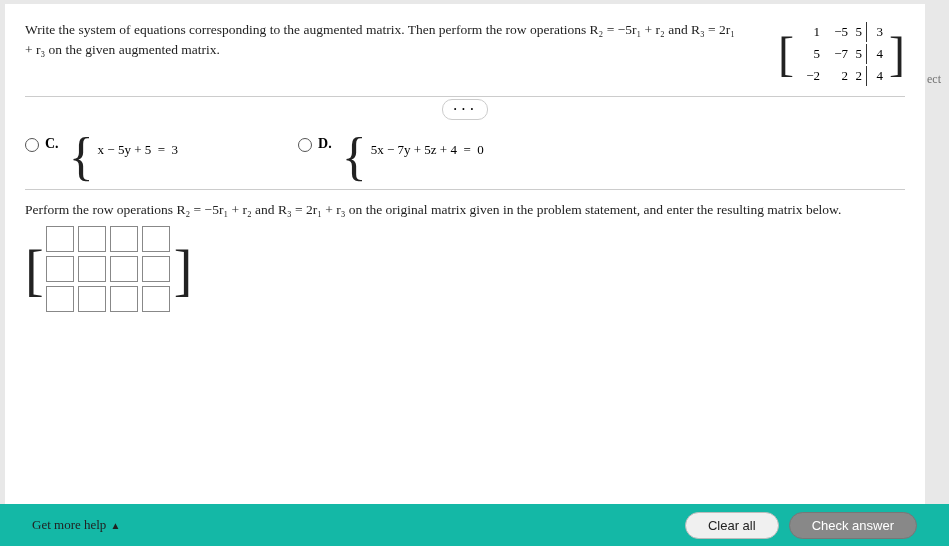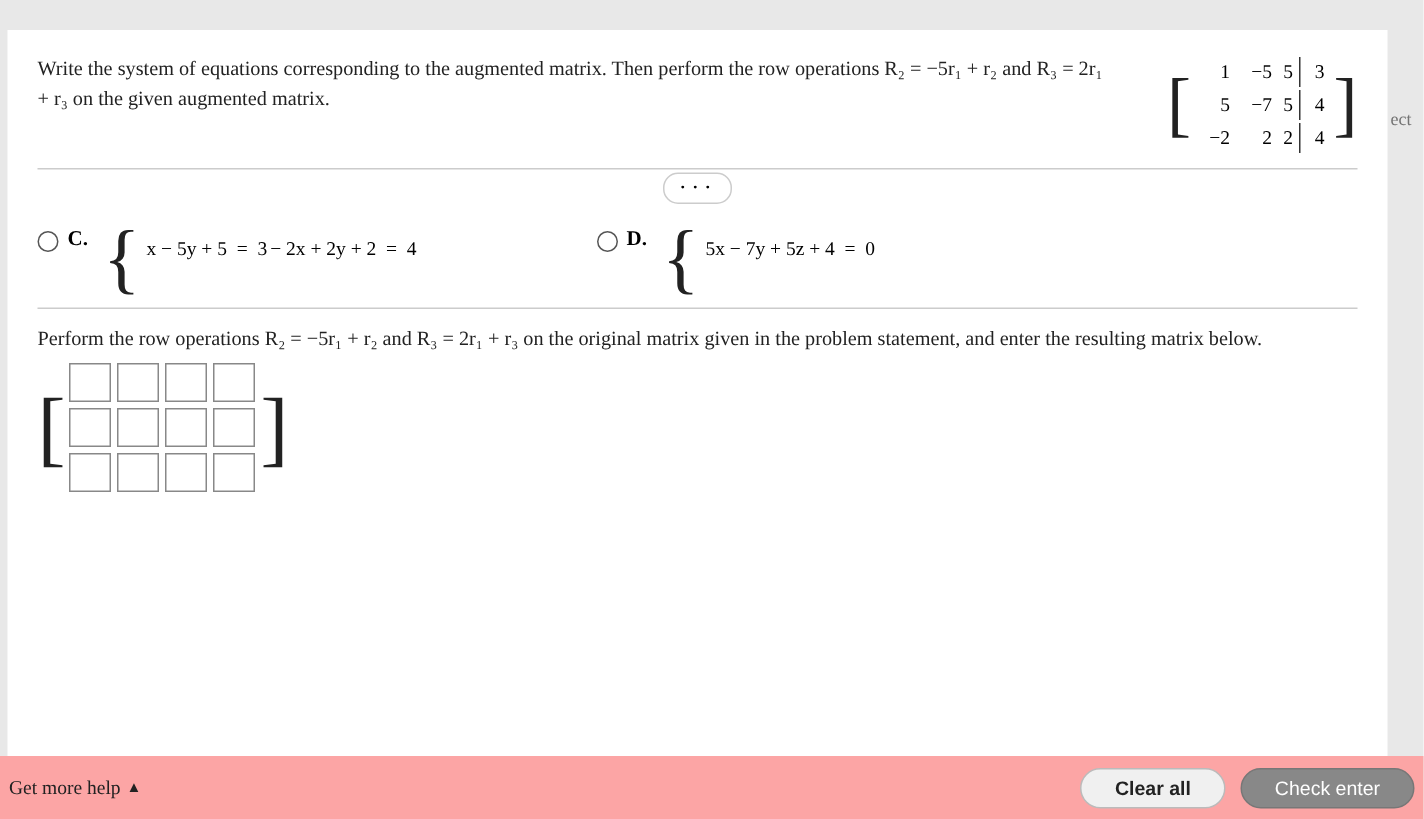--- a/index.html
+++ b/index.html
@@ -9,21 +9,21 @@
       width: 949px;
       height: 546px;
       overflow: hidden;
       position: relative;
     }
     .main-container {
       background: #fff;
       width: 920px;
       height: 520px;
       position: absolute;
-      top: 20px;
+      top: 4px;
       left: 5px;
       padding: 16px 20px 10px 20px;
       display: flex;
       flex-direction: column;
     }
     .top-section {
       display: flex;
       flex-direction: row;
       justify-content: space-between;
       align-items: flex-start;
@@ -153,25 +153,25 @@
       background: #fff;
       font-size: 13px;
       text-align: center;
     }
     .bottom-bar {
       position: absolute;
       bottom: 0;
       left: 0;
       width: 949px;
       height: 42px;
-      background: #fca5a5;
+      background: #14b8a6;
       display: flex;
       align-items: center;
       justify-content: space-between;
-      padding: 0 6px;
+      padding: 0 32px;
     }
     .get-more-help {
       font-size: 13px;
       color: #222;
       display: flex;
       align-items: center;
       gap: 4px;
       cursor: pointer;
     }
     .help-caret {
@@ -182,21 +182,20 @@
       gap: 10px;
     }
     .btn-clear {
       background: #f0f0f0;
       border: 1px solid #bbb;
       border-radius: 20px;
       padding: 5px 22px;
       font-size: 13px;
       cursor: pointer;
       color: #222;
-      font-weight: bold;
     }
     .btn-check {
       background: #888;
       border: 1px solid #777;
       border-radius: 20px;
       padding: 5px 22px;
       font-size: 13px;
       cursor: pointer;
       color: #fff;
     }
@@ -244,21 +243,20 @@
 
     <div class="choice">
       <div class="radio-label">
         <div class="radio-circle"></div>
         <span class="choice-letter">C.</span>
       </div>
       <div class="equation-system">
         <span class="brace">{</span>
         <div class="equations">
           <span class="eq-row">x − 5y + 5 &nbsp;= &nbsp;3</span>
-          <span class="eq-row">− 2x + 2y + 2 &nbsp;= &nbsp;4</span>
         </div>
       </div>
     </div>
 
     <div class="choice" style="margin-left:80px;">
       <div class="radio-label">
         <div class="radio-circle"></div>
         <span class="choice-letter">D.</span>
       </div>
       <div class="equation-system">
@@ -296,15 +294,15 @@
 
 <div class="ect-label">ect</div>
 
 <div class="bottom-bar">
   <div class="get-more-help">
     <span>Get more help</span>
     <span class="help-caret">▲</span>
   </div>
   <div class="button-group">
     <button class="btn-clear">Clear all</button>
-    <button class="btn-check">Check enter</button>
+    <button class="btn-check">Check answer</button>
   </div>
 </div>
 
 </body></html>

